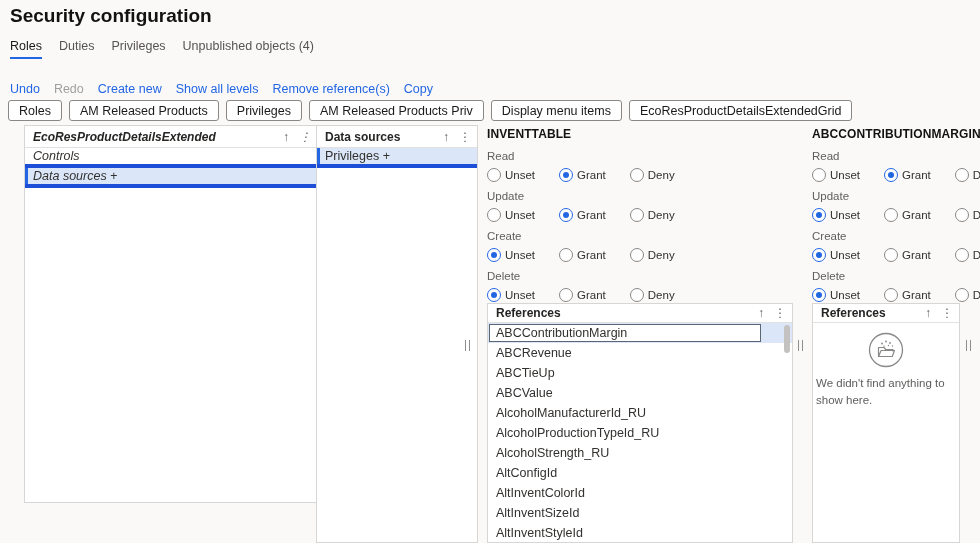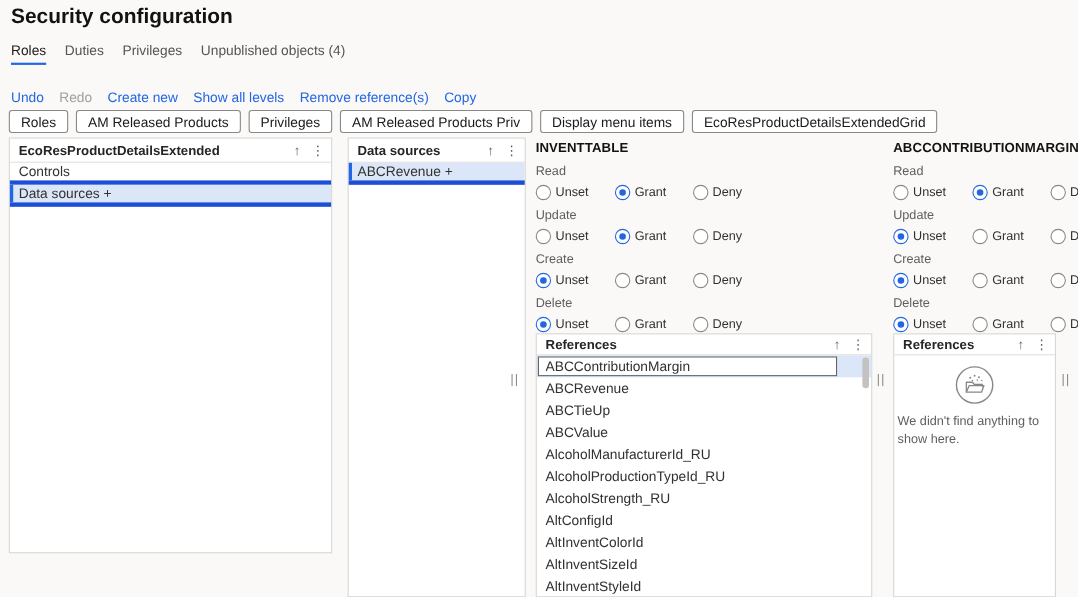--- a/index.html
+++ b/index.html
@@ -27,21 +27,21 @@
   
   .panel { position:absolute; background:#fff; border:1px solid #d8d6d4; }
   .panel-header { height:22px; display:flex; align-items:center; padding:0 6px 0 8px; border-bottom:1px solid #e3e1df; }
   .panel-header.slim { height:19px; }
   .panel-title { font-size:12px; font-weight:700; color:#262523; flex:1; white-space:nowrap; overflow:hidden; }
   .hdr-icons { display:flex; gap:10px; align-items:center; color:#605e5c; }
   .hdr-icons span { font-size:12px; line-height:1; cursor:pointer; }
   .row { height:20px; display:flex; align-items:center; padding:0 8px; font-size:12.5px; color:#33312f; border-bottom:4px solid #1d4ed8; position:relative; cursor:pointer; white-space:nowrap; }
   .row.selected { background:var(--sel-bg,#dbe7f8); }
   .row.selected::before { content:""; position:absolute; left:0; top:0; bottom:0; width:3px; background:var(--accent,#2266e3); }
-  #left-panel { left:8px; top:125px; width:294px; height:378px; }
+  #left-panel { left:24px; top:125px; width:294px; height:378px;font-style:italic; }
   #ds-panel { left:316px; top:125px; width:162px; height:418px; }
   
   .perm-section { position:absolute; top:125px; }
   #inv-section { left:487px; width:307px; }
   #abc-section { left:812px; width:150px; }
   .perm-title { font-size:12px; font-weight:700; color:#14120f; margin:2px 0 9px; letter-spacing:.1px; white-space:nowrap; }
   .perm-label { font-size:11.5px; color:#605e5c; margin-bottom:5px; }
   .radio-row { display:flex; align-items:center; gap:24px; height:16px; margin-bottom:7px; white-space:nowrap; }
   .opt { display:flex; align-items:center; gap:4px; cursor:pointer; }
   .opt-label { font-size:11.5px; color:#33312f; }
@@ -112,21 +112,21 @@
 
 <div class="panel" id="ds-panel">
   <div class="panel-header">
     <span class="panel-title">Data sources</span>
     <span class="hdr-icons">
       <span>↑</span>
       <span>⋮</span>
     </span>
   </div>
   <div id="ds-rows">
-      <div class="row selected">ABCRevenue +</div>
+      <div class="row selected">Privileges +</div>
     </div>
 </div>
 
 <div class="perm-section" id="inv-section">
   <div class="perm-title">INVENTTABLE</div>
   <div id="inv-groups">
       <div class="perm-group">
         <div class="perm-label">Read</div>
         <div class="radio-row">
           <label class="opt">

